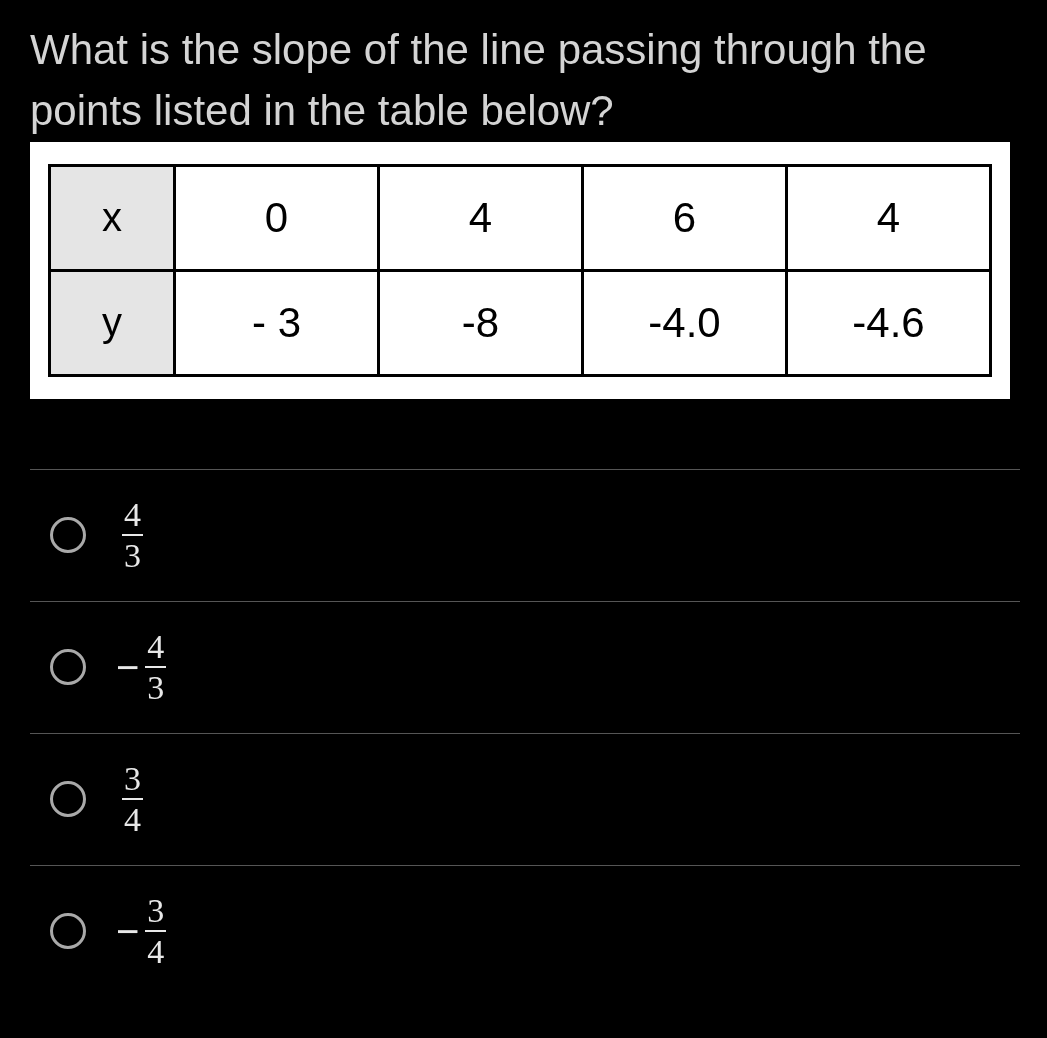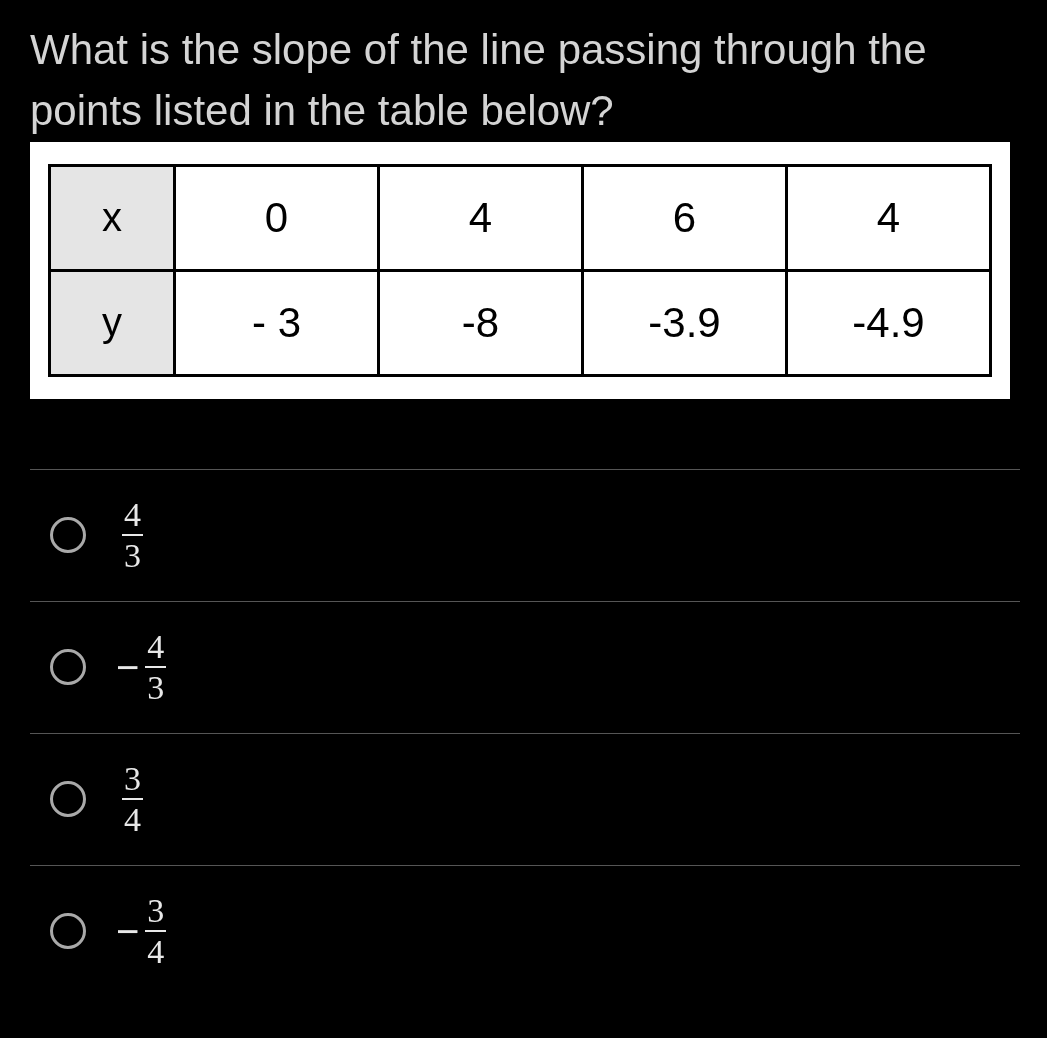--- a/index.html
+++ b/index.html
@@ -117,22 +117,22 @@
         <th>x</th>
         <td>0</td>
         <td>4</td>
         <td>6</td>
         <td>4</td>
       </tr>
       <tr>
         <th>y</th>
         <td>- 3</td>
         <td>-8</td>
-        <td>-3.9</td>
-        <td>-4.9</td>
+        <td>-4.0</td>
+        <td>-4.6</td>
       </tr>
     </tbody>
       </table>
   </div>
 
   <div class="options">
 
     <div class="option">
       <span class="radio"></span>
       <span class="answer-content">

